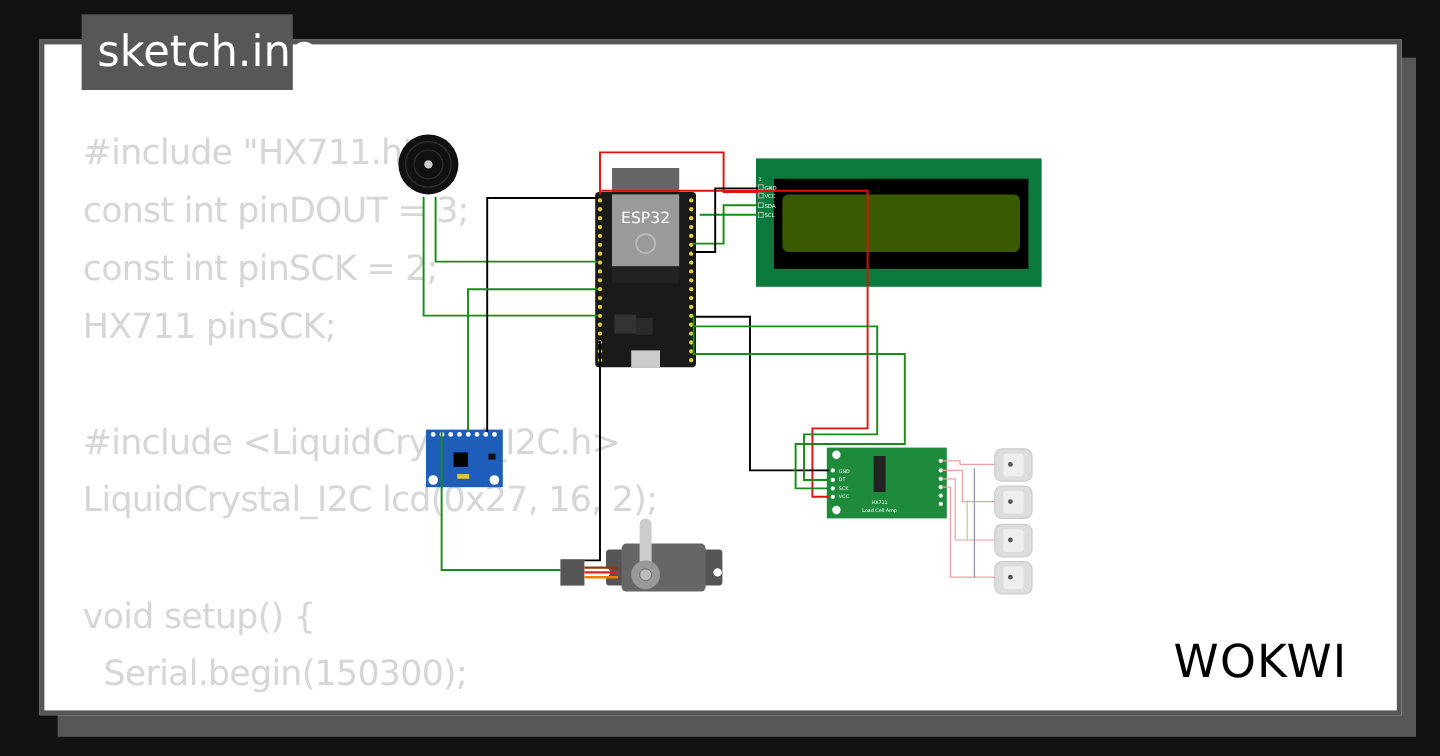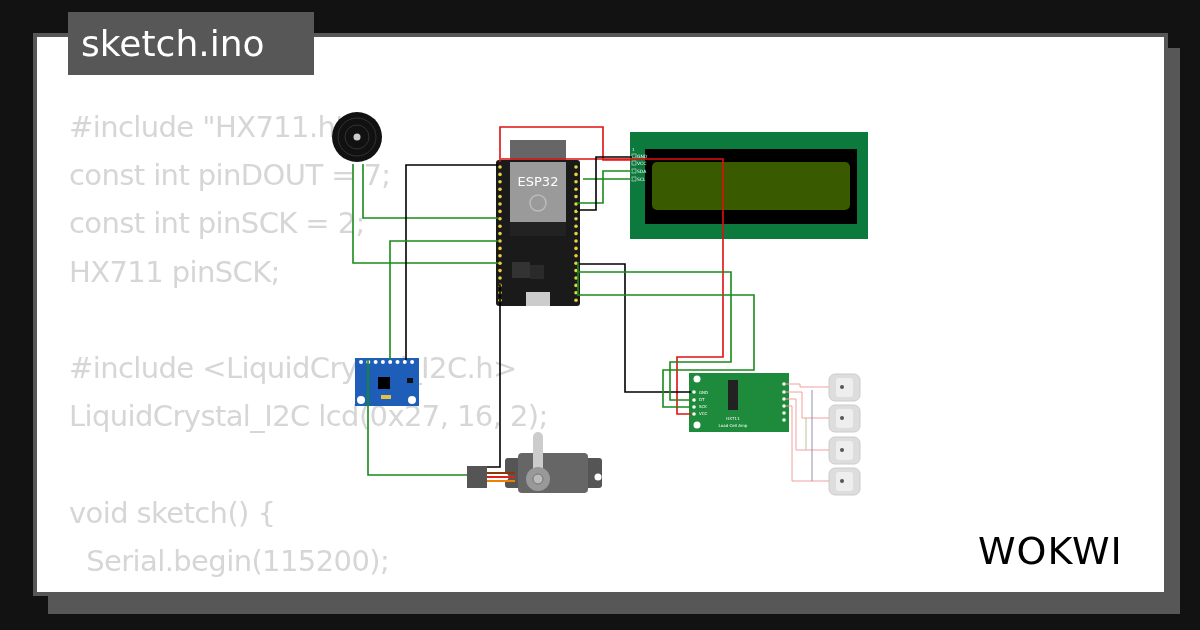--- a/index.html
+++ b/index.html
@@ -8,49 +8,49 @@
     font-family: "DejaVu Sans", sans-serif;
   }
   .shadow {
     position: absolute; left: 48px; top: 48px; width: 1132px; height: 566px; background: #575757;
   }
   .card {
     position: absolute; left: 33px; top: 33px; width: 1135px; height: 563px;
     background: #fff; border: 4px solid #575757; box-sizing: border-box; overflow: hidden;
   }
   .title-tab {
-    position: absolute; left: 68px; top: 12px; height: 63px; width: 246px; background: #575757;
+    position: absolute; left: 68px; top: 12px; height: 63px; width: 176px; background: #575757;
     color: #fff; font-size: 36px; line-height: 63px; box-sizing: border-box; padding-left: 13px;
     z-index: 5; font-family: "DejaVu Sans", sans-serif; letter-spacing: 0px;
   }
   .code {
     position: absolute; left: 32px; top: 66px; margin: 0;
     color: #d6d6d6; font-size: 29px; line-height: 48.2px; white-space: pre;
     font-family: "DejaVu Sans", sans-serif; letter-spacing: -0.6px;
   }
   .circuit { position: absolute; left: 0; top: 0; z-index: 2; }
   .logo {
     position: absolute; left: 975px; top: 525px; z-index: 3;
   }
 </style>
 </head>
 <body>
 
 <div class="shadow"></div>
 <div class="card">
   <pre class="code"><span>#include "HX711.h"</span>
-<span>const int pinDOUT = 7;</span>
+<span>const int pinDOUT = 3;</span>
 <span>const int pinSCK = 2;</span>
 <span>HX711 pinSCK;</span>
 <span></span>
 <span>#include &lt;LiquidCrystal_I2C.h&gt;</span>
 <span>LiquidCrystal_I2C lcd(0x27, 16, 2);</span>
 <span></span>
-<span>void sketch() {</span>
-<span>  Serial.begin(115200);</span>
+<span>void setup() {</span>
+<span>  Serial.begin(150300);</span>
 <span>  scale.begin(pinDOUT, pinSCK);</span></pre>
 </div>
 <div class="title-tab">sketch.ino</div>
 
 <svg class="circuit" width="1200" height="630">
 
   <g>
     <circle cx="357" cy="137" r="25" fill="#111"></circle>
     <circle cx="357" cy="137" r="19" fill="none" stroke="#333" stroke-width="1"></circle>
     <circle cx="357" cy="137" r="12" fill="none" stroke="#333" stroke-width="1"></circle>

